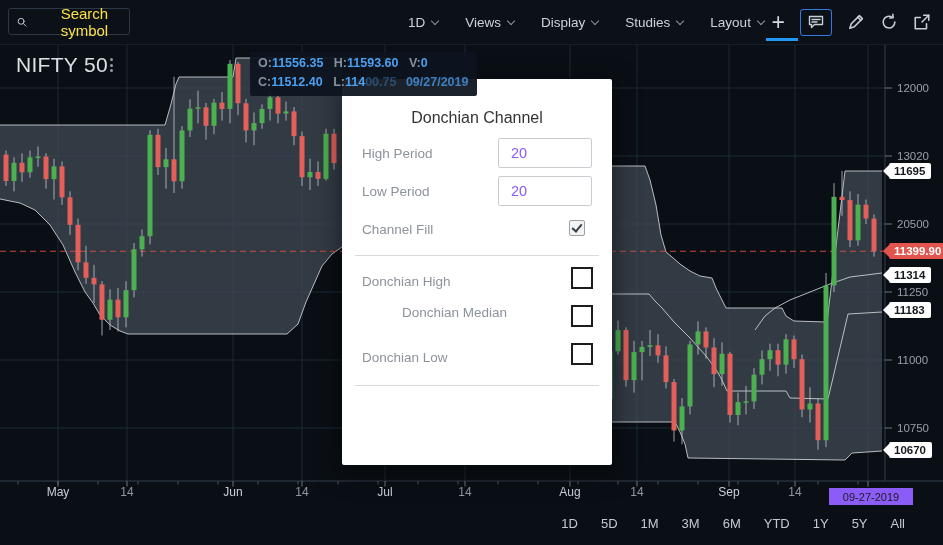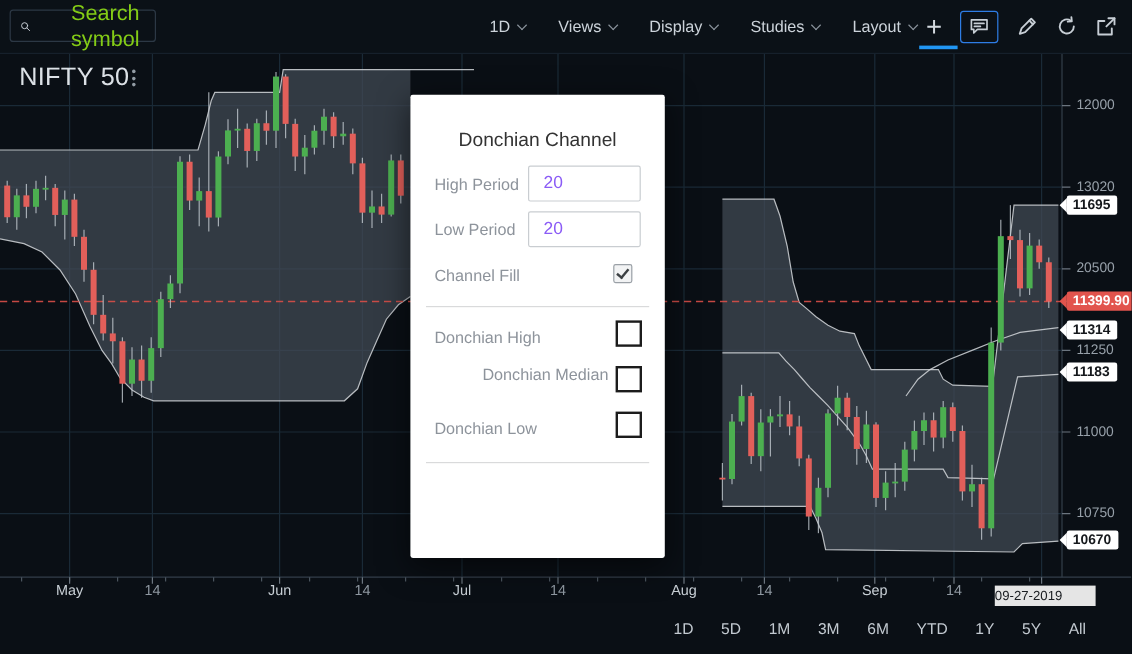--- a/index.html
+++ b/index.html
@@ -5,21 +5,21 @@
   html,body{margin:0;padding:0;background:#0b1117;width:943px;height:545px;overflow:hidden;
             font-family:"Liberation Sans",sans-serif;}
   #stage{position:relative;width:943px;height:545px;background:#0a0f15;}
   #chart-svg{position:absolute;left:0;top:0;z-index:1;}
 
   
   #topbar{position:absolute;left:0;top:0;width:943px;height:44px;z-index:10;
           border-bottom:1px solid #16202b;background:#0b1117;}
   #searchbox{position:absolute;left:8px;top:8px;width:122px;height:27px;border:1px solid #2c3845;
              border-radius:3px;display:flex;align-items:center;gap:7px;padding-left:8px;box-sizing:border-box;}
-  #searchbox .ph{color:#84cc16;font-size:18px;margin-left:27px;}
+  #searchbox .ph{color:#fde047;font-size:15px;margin-left:27px;}
   #menu-row{position:absolute;left:408px;top:0;height:44px;display:flex;align-items:center;gap:27px;}
   .menu-item{color:#ccd3da;font-size:13.5px;cursor:pointer;display:flex;align-items:center;}
   .chev{width:5px;height:5px;border-right:1.4px solid #8a939c;border-bottom:1.4px solid #8a939c;
         transform:rotate(45deg);display:inline-block;margin-left:7px;margin-top:-3px;}
   #icon-row{position:absolute;right:12px;top:0;height:44px;display:flex;align-items:center;gap:15px;z-index:11;}
   .tool{position:relative;display:flex;align-items:center;justify-content:center;cursor:pointer;}
   .plus-glyph{color:#d3d9df;font-size:23px;font-weight:400;line-height:20px;}
   .plus-underline{position:absolute;left:-6px;top:26px;width:32px;height:3px;background:#2196f3;}
   .boxed{width:30px;height:25px;border:1px solid #2e7de5;border-radius:3px;}
 
@@ -41,30 +41,30 @@
   .ptag{position:absolute;left:889px;transform:translateY(-50%);font-size:11.5px;font-weight:bold;
         padding:2px 6px 2px 5px;border-radius:2px;z-index:6;}
   .ptag::before{content:"";position:absolute;left:-6px;top:50%;transform:translateY(-50%);
         border:6px solid transparent;border-left-width:0;}
   .ptag.white{background:#fff;color:#15181c;} .ptag.white::before{border-right-color:#fff;}
   .ptag.red{background:#e2544d;color:#fff;} .ptag.red::before{border-right-color:#e2544d;}
 
   
   .tlabel{position:absolute;top:485px;transform:translateX(-50%);font-size:12px;color:#8f98a1;z-index:5;}
   .tlabel.month{color:#c8cfd5;}
-  #datebox{position:absolute;top:488px;left:829px;width:84px;text-align:left;background:#e5e5e5;
+  #datebox{position:absolute;top:488px;left:829px;width:84px;text-align:center;background:#8b5cf6;
            color:#1a1d21;font-size:11px;padding:2.5px 0;z-index:15;}
 
   
   #tf-row{position:absolute;top:516px;left:0;right:0;display:flex;justify-content:flex-end;
           gap:23px;padding-right:38px;z-index:10;}
   .tf{color:#c3cad1;font-size:13px;cursor:pointer;}
 
   
-  #dialog{position:absolute;left:342px;top:79px;width:212px;height:386px;background:#fff;
+  #dialog{position:absolute;left:342px;top:79px;width:270px;height:386px;background:#fff;
           border-radius:2px;box-shadow:0 6px 26px rgba(0,0,0,.55);z-index:50;}
   #dialog-title{position:absolute;top:30px;left:0;right:0;text-align:center;color:#333;font-size:16px;}
   .dlabel{position:absolute;left:20px;color:#8d939b;font-size:13.5px;}
   .dinput{position:absolute;right:20px;width:94px;height:30px;border:1px solid #c9cdd1;border-radius:2px;
           box-sizing:border-box;font-size:14.5px;color:#8b5cf6;padding-left:12px;background:#fff;
           font-family:"Liberation Sans",sans-serif;}
   .cb-small{position:absolute;right:27px;width:14px;height:14px;border:1px solid #9aa0a6;border-radius:2px;
             background:#f2f3f4;cursor:pointer;}
   .cb-small .mark{position:absolute;left:4px;top:0.5px;width:4px;height:8px;border-right:2px solid #3c4043;
             border-bottom:2px solid #3c4043;transform:rotate(40deg);}
@@ -359,20 +359,32 @@
 
   <div id="symbol-row">
     <span id="symbol-title">NIFTY 50</span>
     <span class="kebab">
         <i></i>
         <i></i>
         <i></i>
       </span>
   </div>
 
+  <div id="ohlc">
+    <div>
+      <span class="lb">O:</span><span class="vl">11556.35</span>
+      <span class="lb" style="margin-left:7px;">H:</span><span class="vl">11593.60</span>
+      <span class="lb" style="margin-left:7px;">V:</span><span class="vl">0</span>
+    </div>
+    <div>
+      <span class="lb">C:</span><span class="vl">11512.40</span>
+      <span class="lb" style="margin-left:7px;">L:</span><span class="vl">114</span><span class="fade1">00.75</span>
+      <span class="fade2">09/27/2019</span>
+    </div>
+  </div>
 
   <div id="paxis">
       <div class="plabel" style="top: 88px;">12000</div>
       <div class="plabel" style="top: 156px;">13020</div>
       <div class="plabel" style="top: 224px;">20500</div>
       <div class="plabel" style="top: 292px;">11250</div>
       <div class="plabel" style="top: 360px;">11000</div>
       <div class="plabel" style="top: 428px;">10750</div>
       <div class="ptag white" style="top: 170.96px;">11695</div>
       <div class="ptag red" style="top: 251.227px;">11399.90</div>

